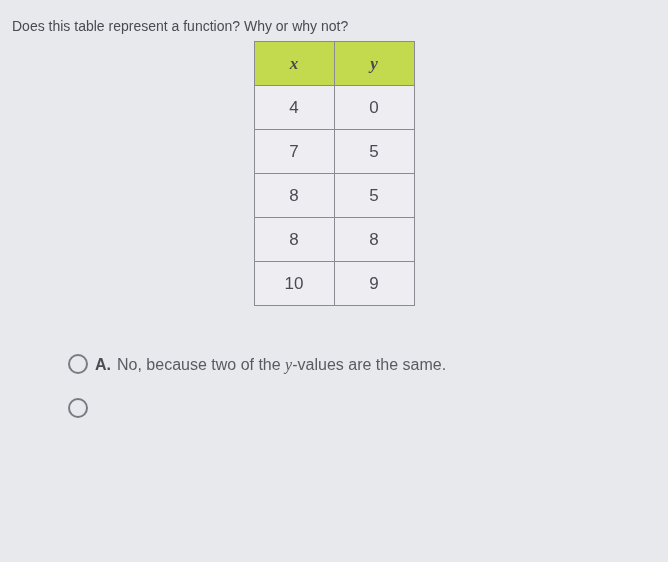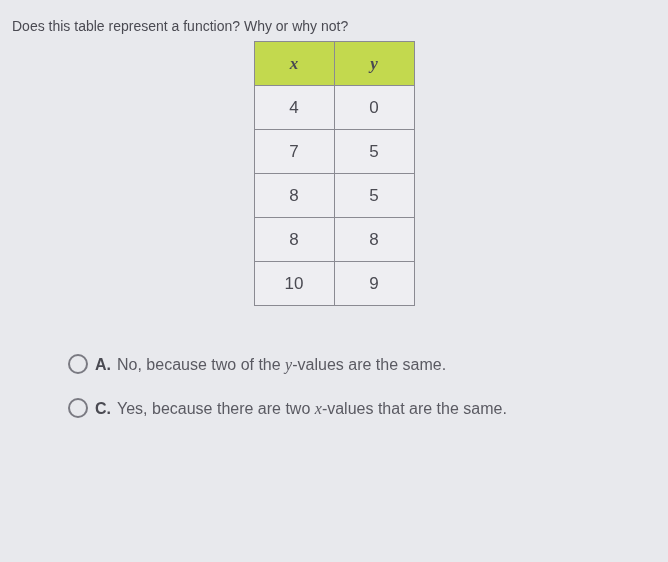--- a/index.html
+++ b/index.html
@@ -121,18 +121,15 @@
   <div class="option">
     <div class="radio"></div>
     <div class="opt-text">
       <span class="opt-letter">A.</span><span>No, because two of the </span><span class="italic">y</span><span>-values are the same.</span>
     </div>
   </div>
 
 
   <div class="option">
     <div class="radio"></div>
-    <div class="opt-text">
-      <span class="opt-letter">C.</span><span>Yes, because there are two </span><span class="italic">x</span><span>-values that are the same.</span>
-    </div>
   </div>
 
 </div>
 
 </body></html>

